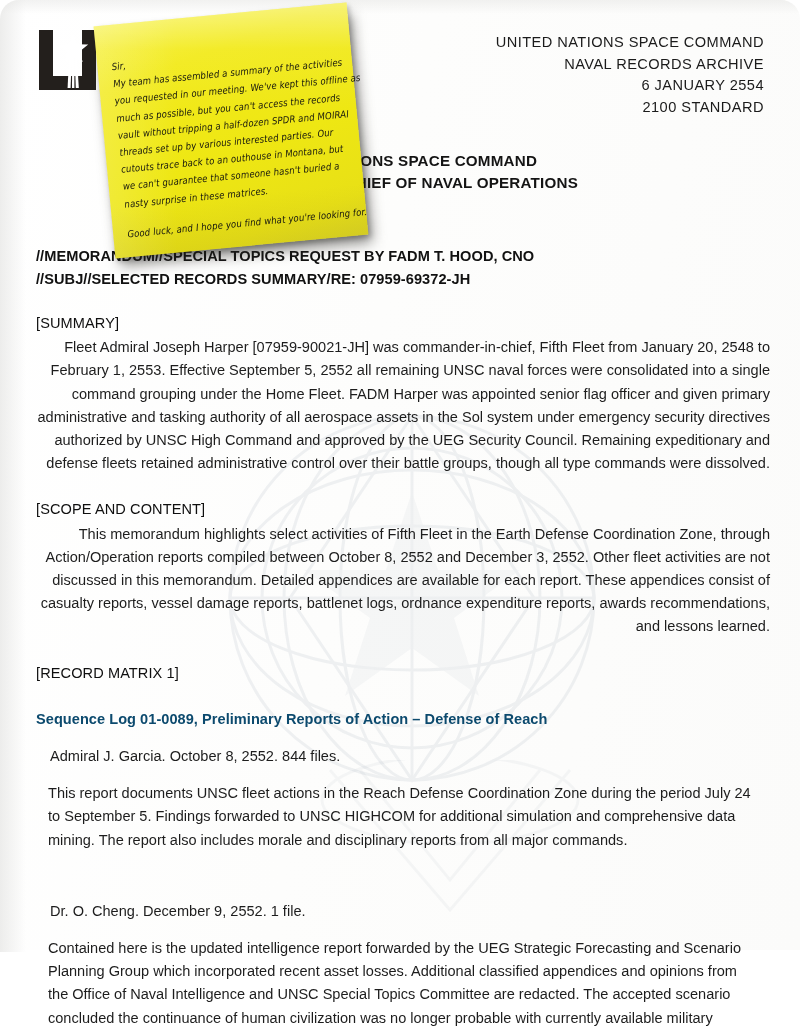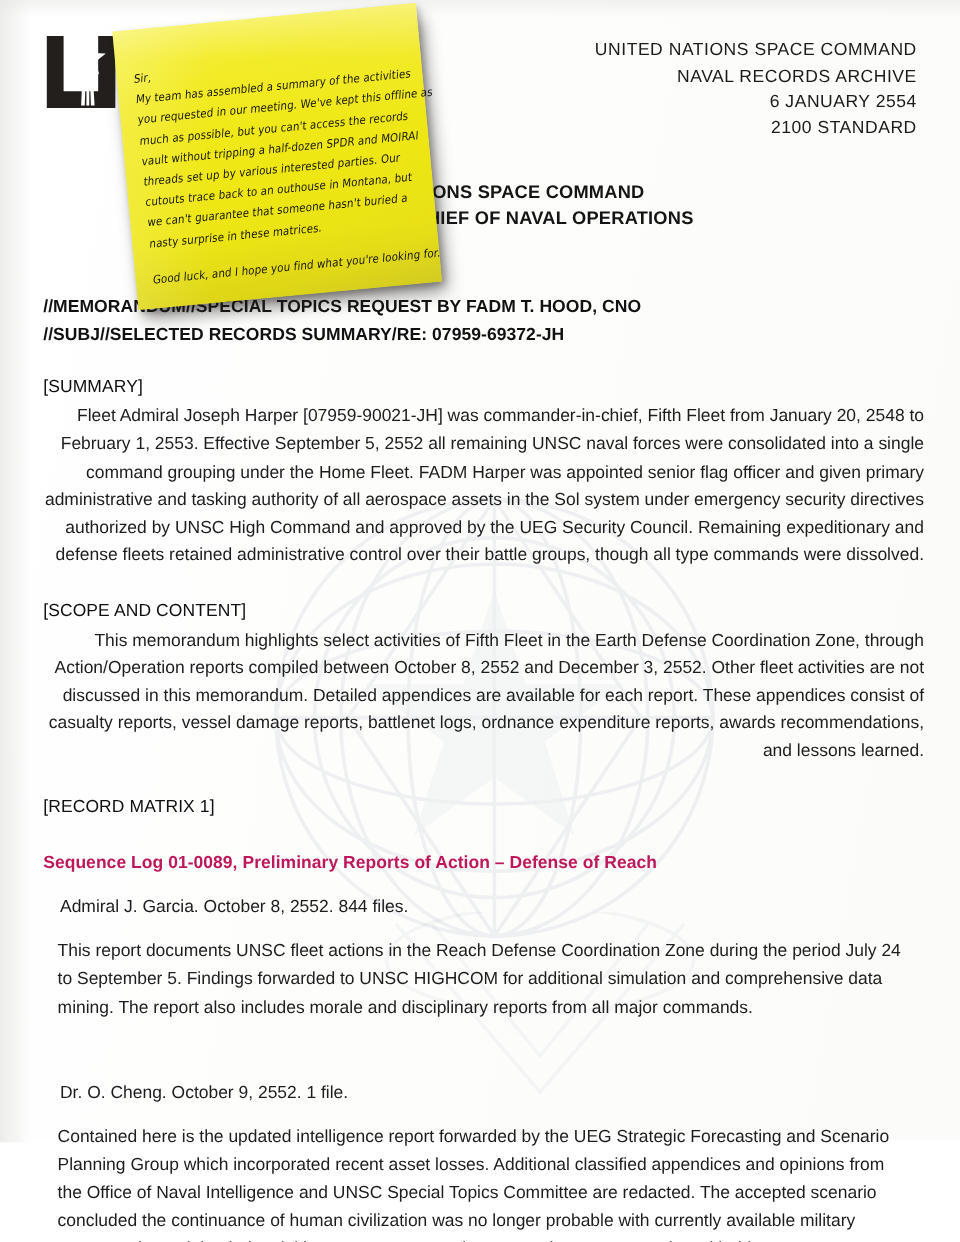--- a/index.html
+++ b/index.html
@@ -15,20 +15,21 @@
     color: #1a1a1a;
   }
 
   
   #page {
     position: relative;
     width: 800px;
     height: 1035px;
     background: #fefefe;
     overflow: hidden;
+    border-radius: 19px;
   }
   #scan-sheet {
     position: absolute;
     left: 0; top: 0;
     width: 800px;
     height: 952px;
     background:
       linear-gradient(100deg, #ffffff 0%, #fdfdfc 45%, #fbfbfa 100%);
   }
   #scan-bottom-edge {
@@ -125,21 +126,21 @@
     letter-spacing: 0.1px;
   }
   .para {
     margin: 0;
     text-align: right;
   }
   .gap-lg { height: 23px; }
   .gap-md { height: 22px; }
   .rec-title {
     font-weight: bold;
-    color: #be185d;
+    color: #0c4a6e;
     margin: 0;
     letter-spacing: 0.05px;
   }
   .rec-meta { margin: 14px; }
   .rec-body { margin: 12px; }
   .it { font-style: italic; }
 
   
   #sticky-wrap {
     position: absolute;
@@ -266,21 +267,21 @@
     <div class="sec-head">[RECORD MATRIX 1]</div>
 
     <div class="gap-md"></div>
 
     <div class="rec-title">Sequence Log 01-0089, Preliminary Reports of Action – Defense of Reach</div>
     <p class="rec-meta">Admiral J. Garcia. October 8, 2552. 844 files.</p>
     <p class="rec-body">This report documents UNSC fleet actions in the Reach Defense Coordination Zone during the period July 24 to September 5. Findings forwarded to UNSC HIGHCOM for additional simulation and comprehensive data mining. The report also includes morale and disciplinary reports from all major commands.</p>
 
     <div class="gap-md"></div>
 
-    <p class="rec-meta">Dr. O. Cheng. October 9, 2552. 1 file.</p>
+    <p class="rec-meta">Dr. O. Cheng. December 9, 2552. 1 file.</p>
     <p class="rec-body">Contained here is the updated intelligence report forwarded by the UEG Strategic Forecasting and Scenario Planning Group which incorporated recent asset losses. Additional classified appendices and opinions from the Office of Naval Intelligence and UNSC Special Topics Committee are redacted. The accepted scenario concluded the continuance of human civilization was no longer probable with currently available military assets and remaining industrial base. FADM Harper is on record as not concurring with this assessment.</p>
 
     <div class="gap-md"></div>
 
     <div class="rec-title"><span>Sequence Log 01-0991, Action Report – UNSC </span><span class="it">Totem Lake</span><span>, Report of Battle of October 10, 2552</span></div>
 
   </div>
 
   <div id="sticky-wrap">
     <div id="sticky-shadow"></div>

